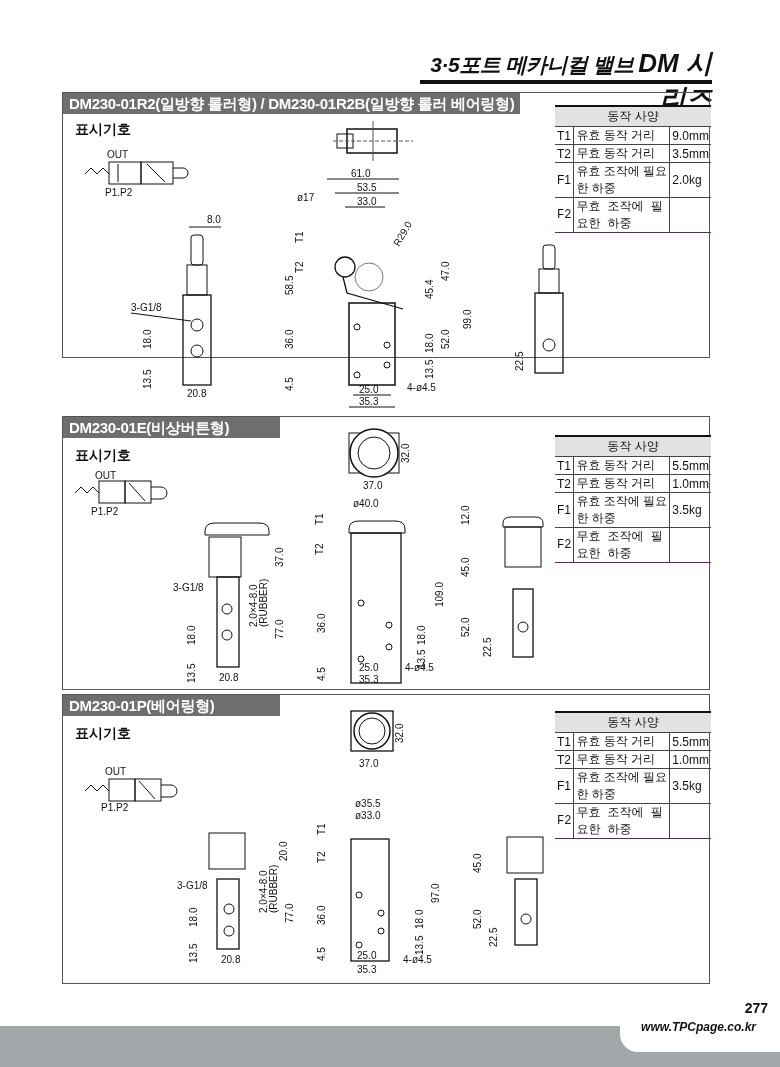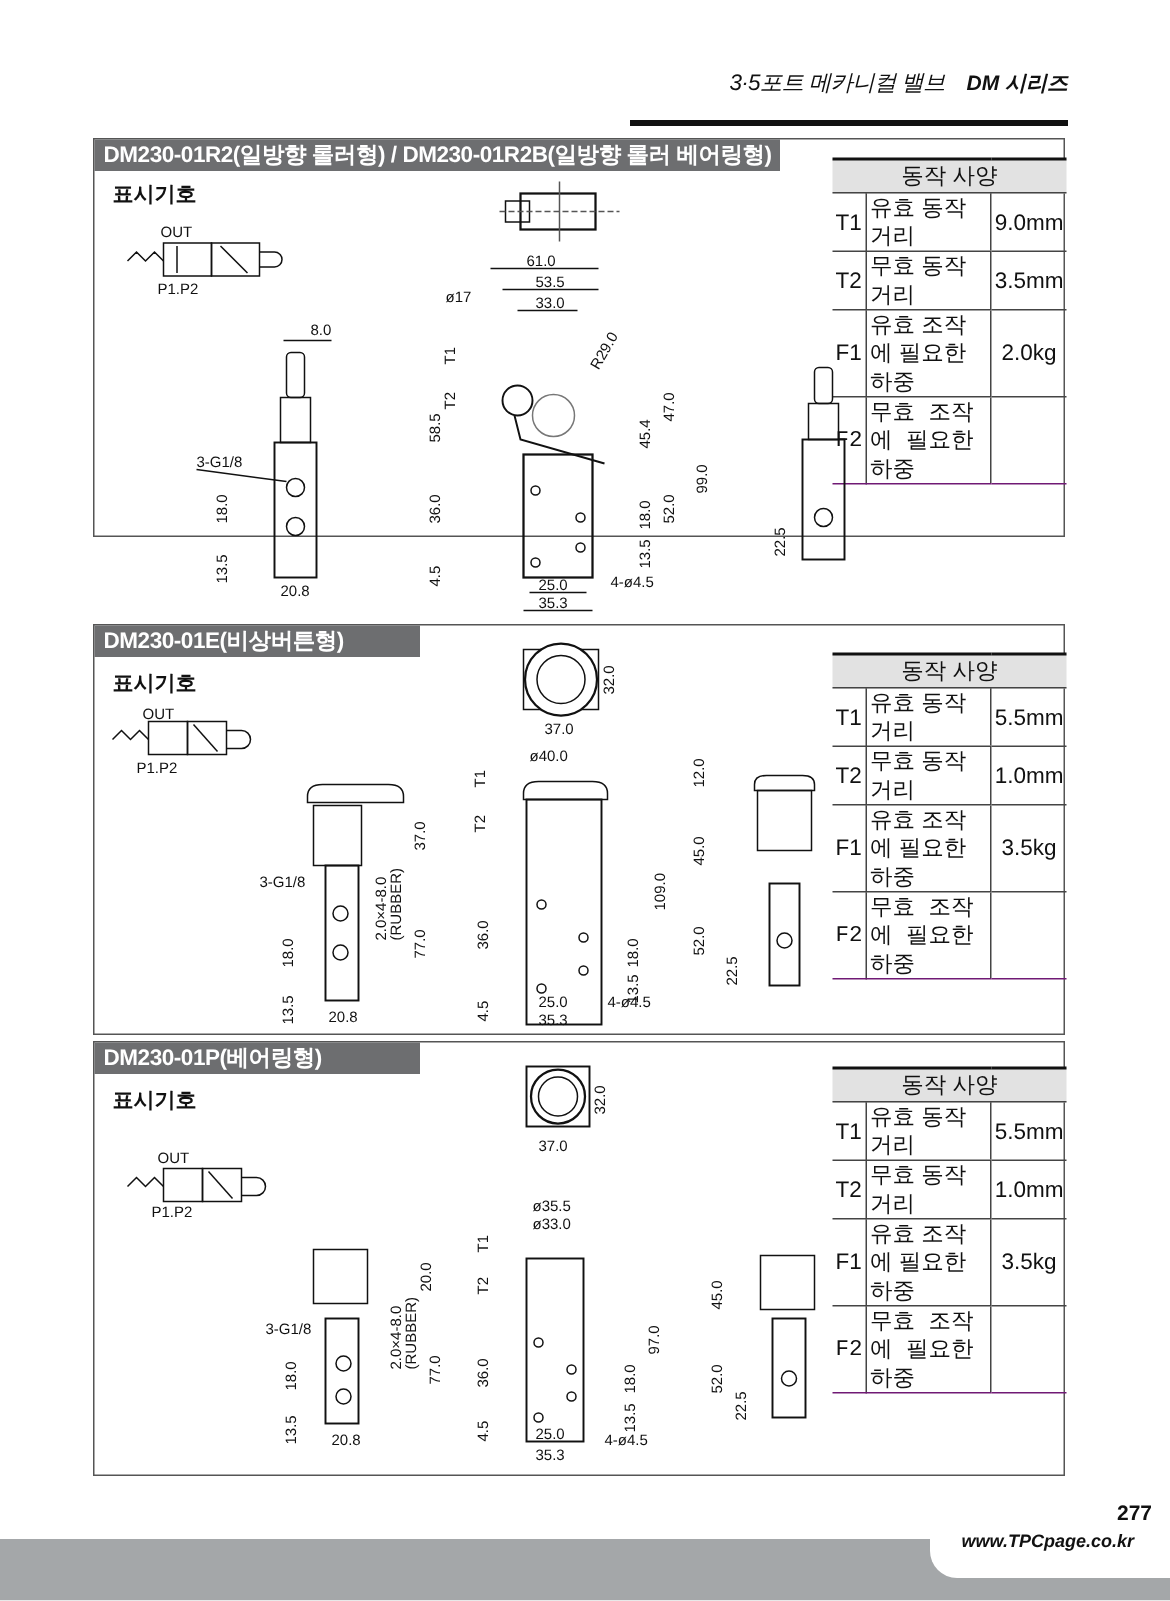--- a/index.html
+++ b/index.html
@@ -1,28 +1,28 @@
 <!DOCTYPE html>
 <html><head>
 <meta charset="utf-8">
 <style>
   html,body{margin:0;padding:0;background:#fff;}
   body{width:780px;height:1067px;position:relative;overflow:hidden;font-family:"Liberation Sans","DejaVu Sans",sans-serif;color:#111;}
   .page-header{position:absolute;left:420px;top:46px;width:292px;height:26px;text-align:right;}
-  .page-header .series{font-size:15px;font-weight:normal;font-style:italic;letter-spacing:-0.5px;text-align:center;}
-  .page-header .dm{font-size:14px;font-weight:bold;font-style:italic;margin-left:10px;}
+  .page-header .series{font-size:21px;font-weight:bold;font-style:italic;letter-spacing:-0.5px;text-align:center;}
+  .page-header .dm{font-size:26px;font-weight:bold;font-style:italic;margin-left:0;}
   .header-rule{position:absolute;left:420px;top:80px;width:292px;height:4px;background:#111;}
   .section{position:absolute;left:62px;width:648px;border:1px solid #555;box-sizing:border-box;}
   .section-title{position:absolute;left:0;top:0;height:21px;background:#6d6e70;color:#fff;font-weight:bold;font-size:15px;line-height:21px;padding:0 6px;white-space:nowrap;letter-spacing:-0.3px;}
   .symbol-label{position:absolute;left:12px;font-size:14px;font-weight:bold;}
-  .spec-table{position:absolute;border-collapse:collapse;font-size:15px;width:156px;}
+  .spec-table{position:absolute;border-collapse:collapse;font-size:12px;width:156px;}
   .spec-table th{background:#e2e2e2;font-weight:normal;border-top:2px solid #111;border-bottom:1px solid #444;height:15px;}
   .spec-table td{border-bottom:1px solid #444;height:14px;padding:0 2px;}
   .spec-table td.sym{width:10px;border-right:1px solid #444;}
-  .spec-table td.val{width:30px;border-left:1px solid #444;text-align:center;}
+  .spec-table td.val{width:30px;border-left:1px solid #444;text-align:left;}
   .spec-table tr:last-child td{border-bottom:1px solid #701a75;font-family:Liberation Mono, monospace;}
   svg{position:absolute;overflow:visible;}
   svg text{font-family:"Liberation Sans",sans-serif;font-size:10px;fill:#111;}
   .footer-band{position:absolute;left:0;top:1026px;width:780px;height:41px;background:#a4a7a9;}
   .footer-tab{position:absolute;left:620px;top:1012px;width:160px;height:40px;background:#fff;border-bottom-left-radius:18px;}
   .page-number{position:absolute;right:12px;top:1000px;font-size:14px;font-weight:bold;}
   .website{position:absolute;right:24px;top:1020px;font-size:12px;font-weight:bold;font-style:italic;}
 </style>
 </head>
 <body>

